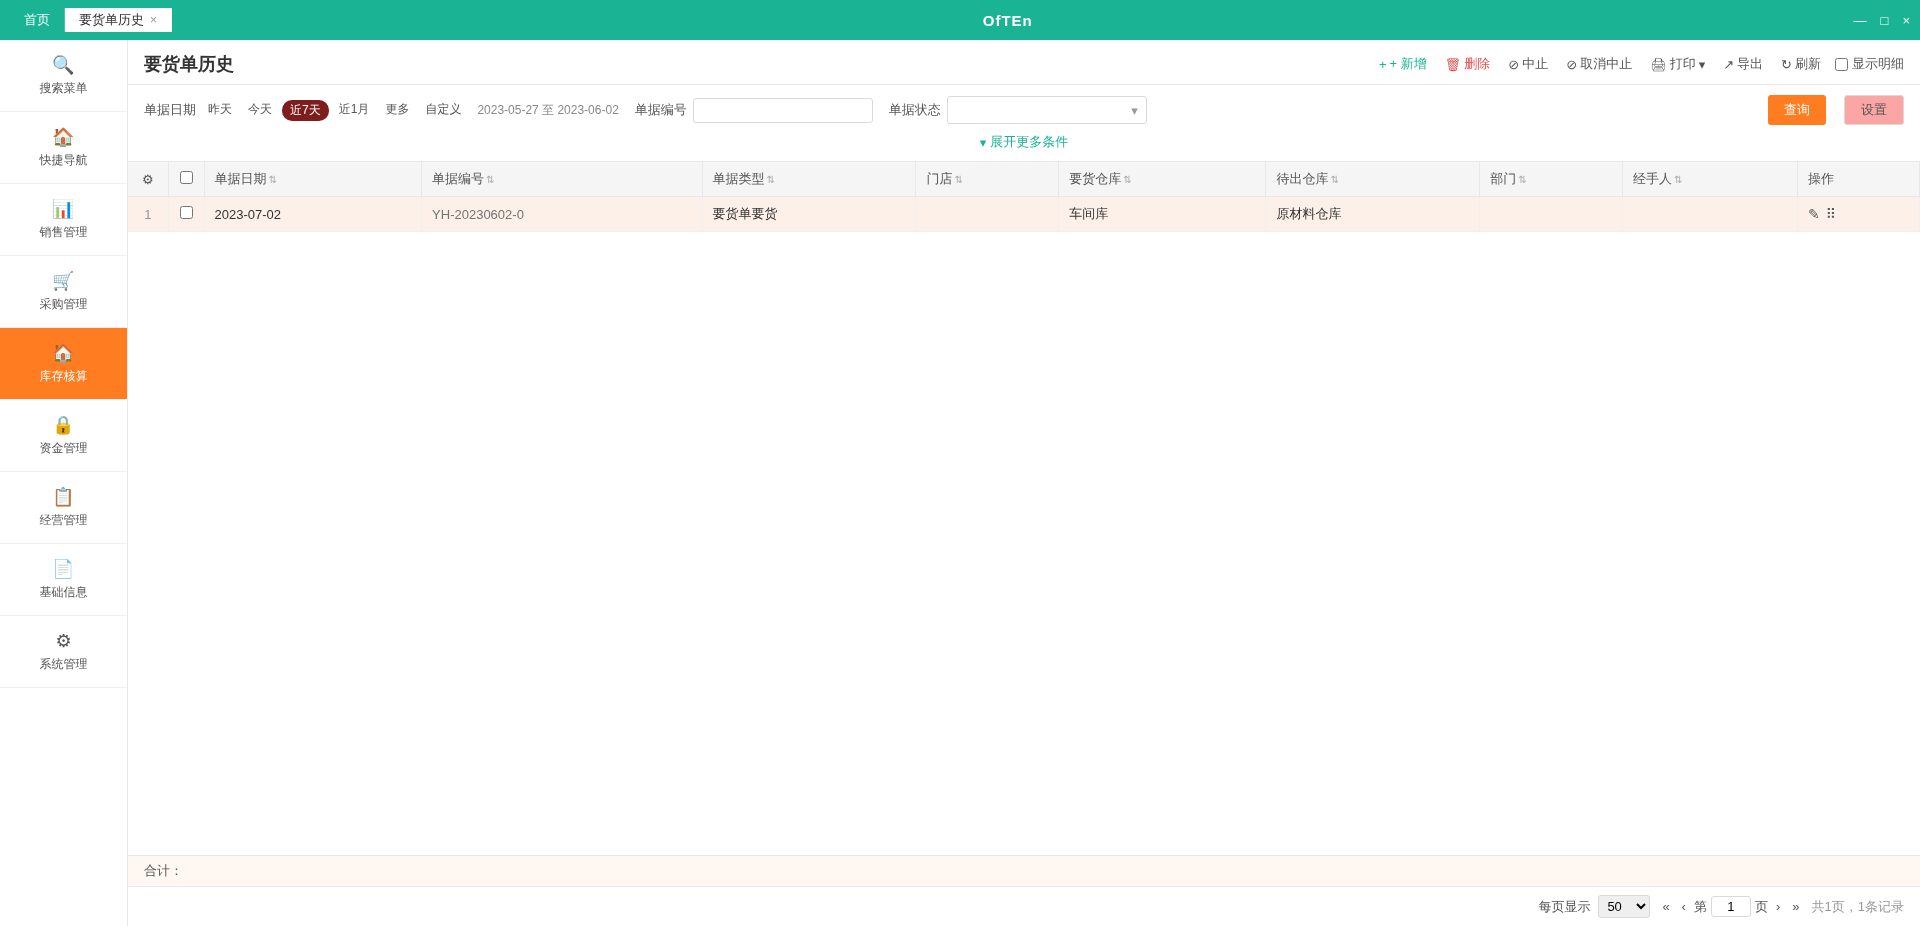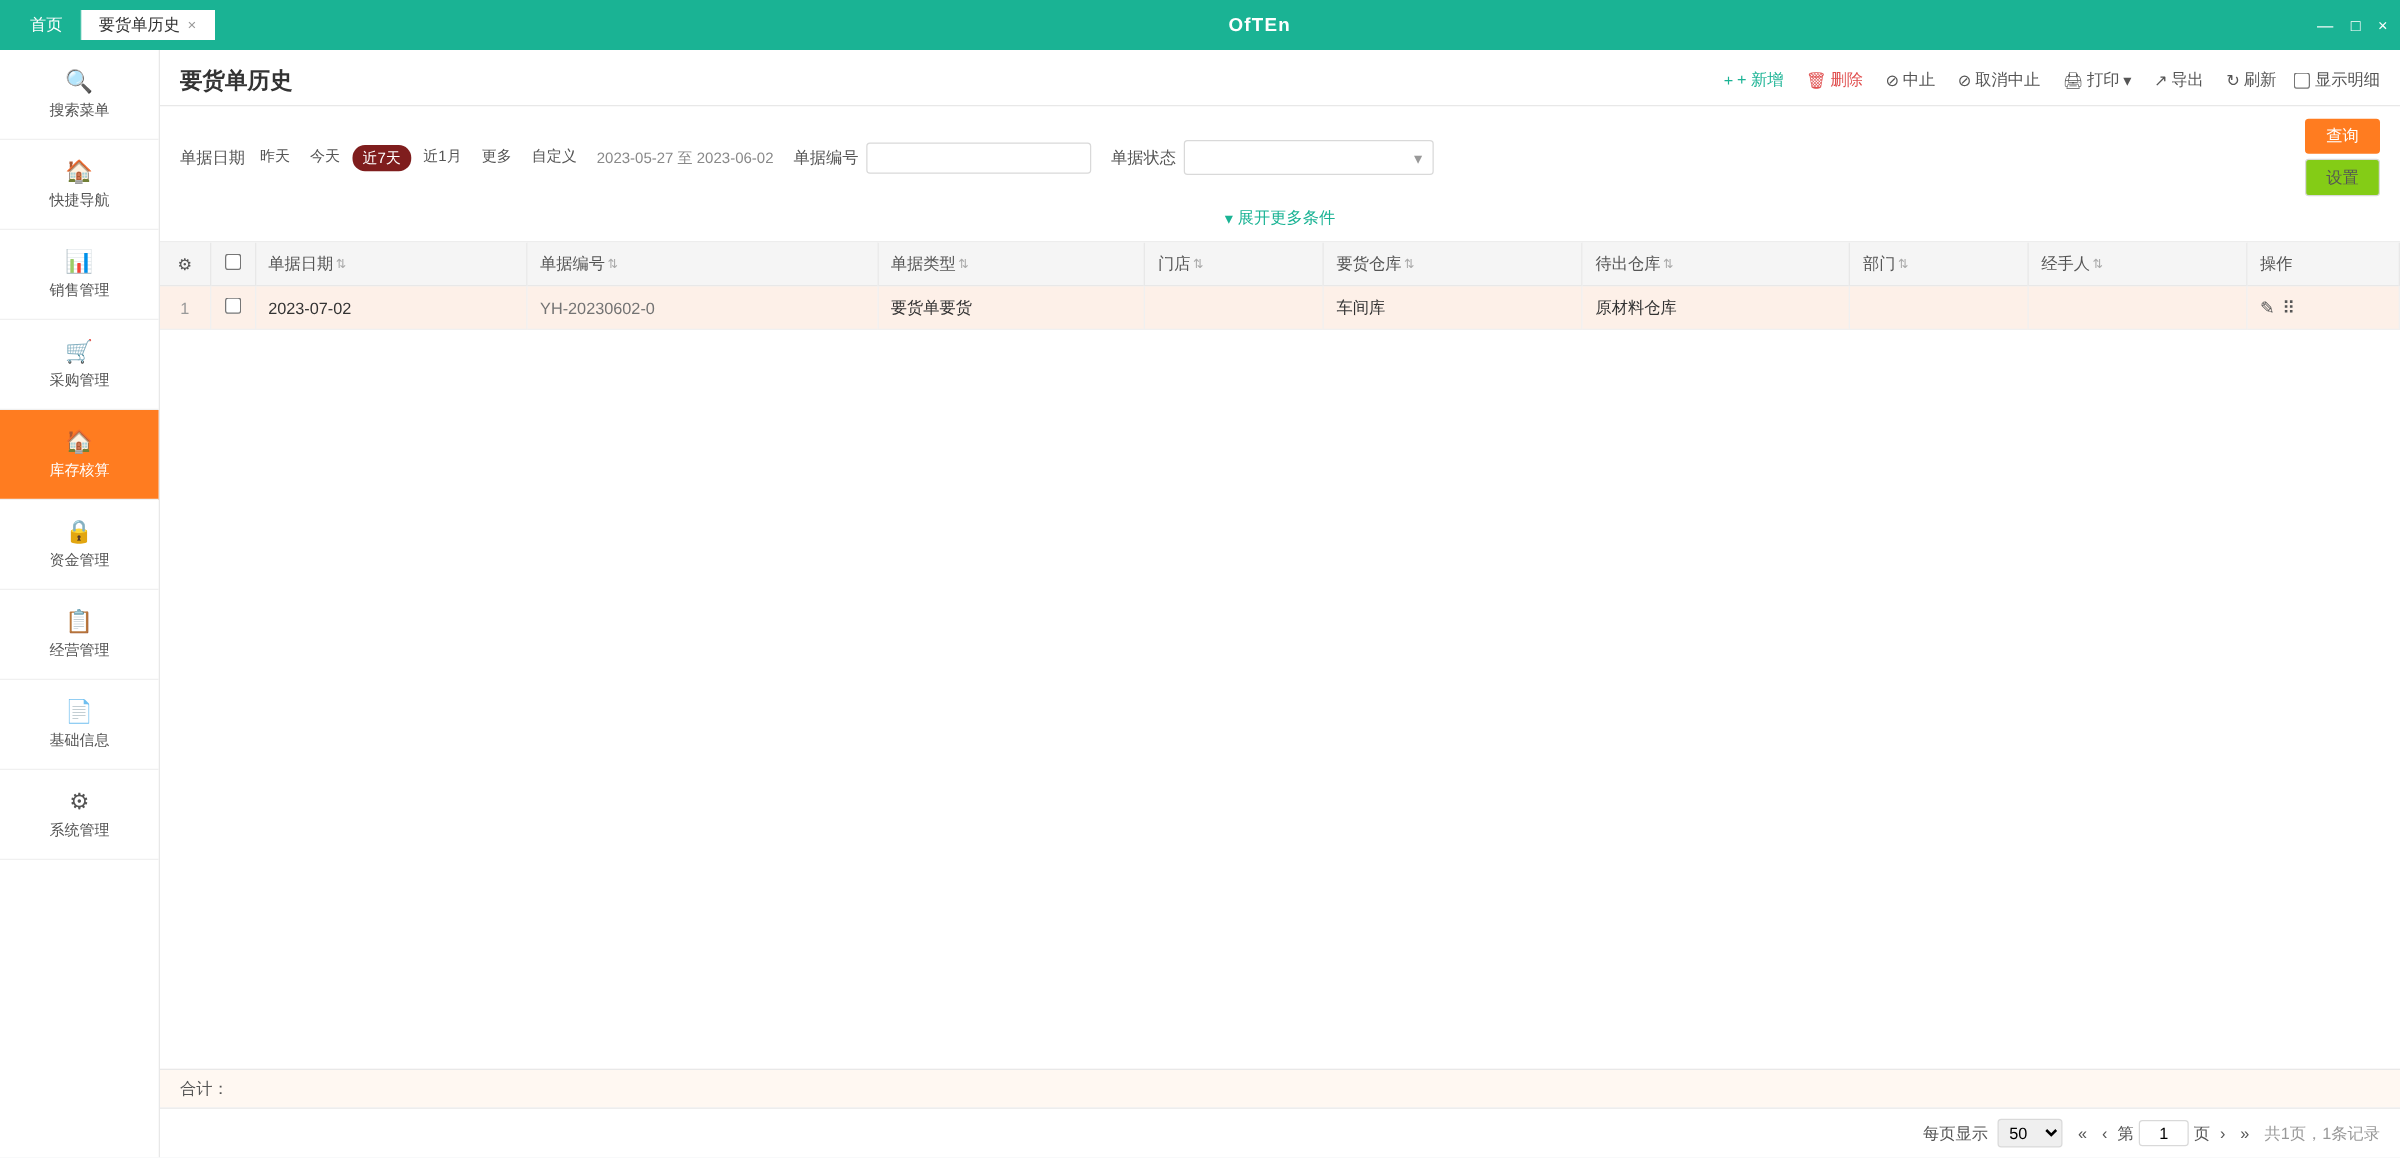--- a/index.html
+++ b/index.html
@@ -136,21 +136,21 @@
     .btn-query {
       background: #ff7c20;
       color: #fff;
       border: none;
       padding: 5px 16px;
       border-radius: 3px;
       cursor: pointer;
       font-size: 13px;
     }
     .btn-settings {
-      background: #84cc16;
+      background: #fca5a5;
       color: #555;
       border: 1px solid #d9d9d9;
       padding: 5px 16px;
       border-radius: 3px;
       cursor: pointer;
       font-size: 13px;
     }
     .checkbox-display {
       display: flex;
       align-items: center;
@@ -231,22 +231,22 @@
       align-items: center;
       justify-content: center;
       margin-top: 8px;
       color: #1ab394;
       cursor: pointer;
       font-size: 13px;
       gap: 4px;
     }
     .filter-actions {
       display: flex;
-      flex-direction: column;
-      gap: 4px;
+      flex-direction: row;
+      gap: 18px;
       margin-left: auto;
     }
 
     
     .table-area {
       flex: 1;
       overflow-y: auto;
       padding: 0;
     }
     table {

